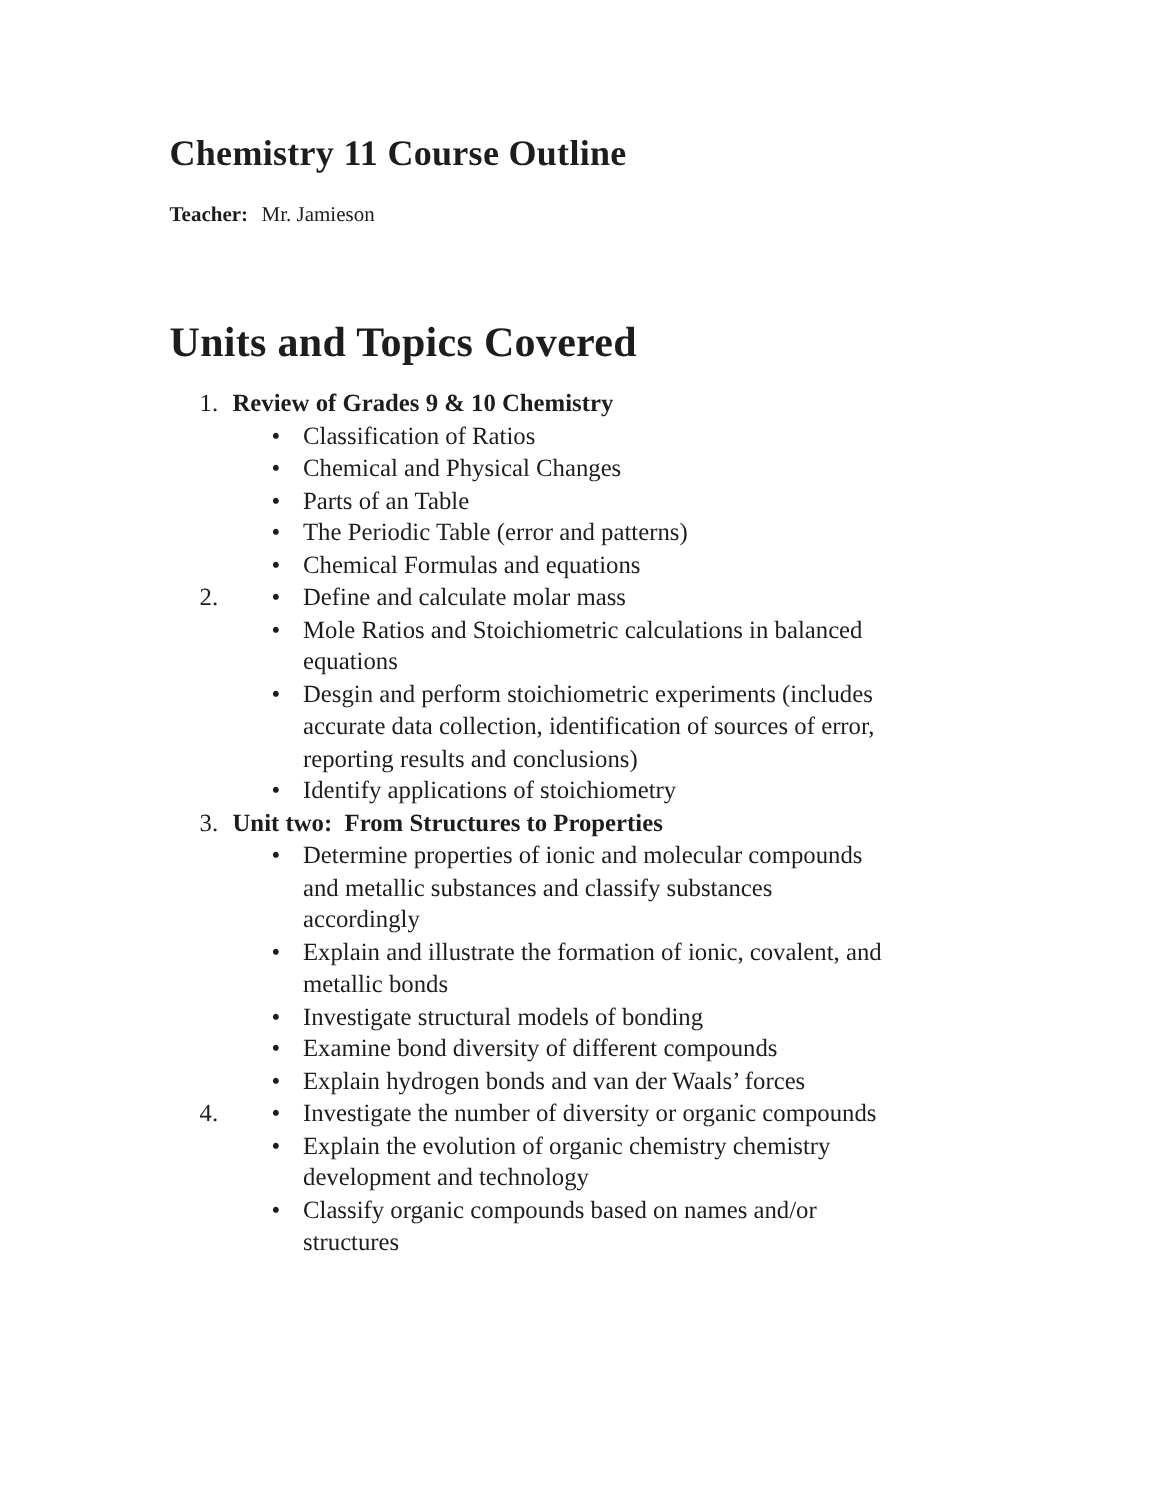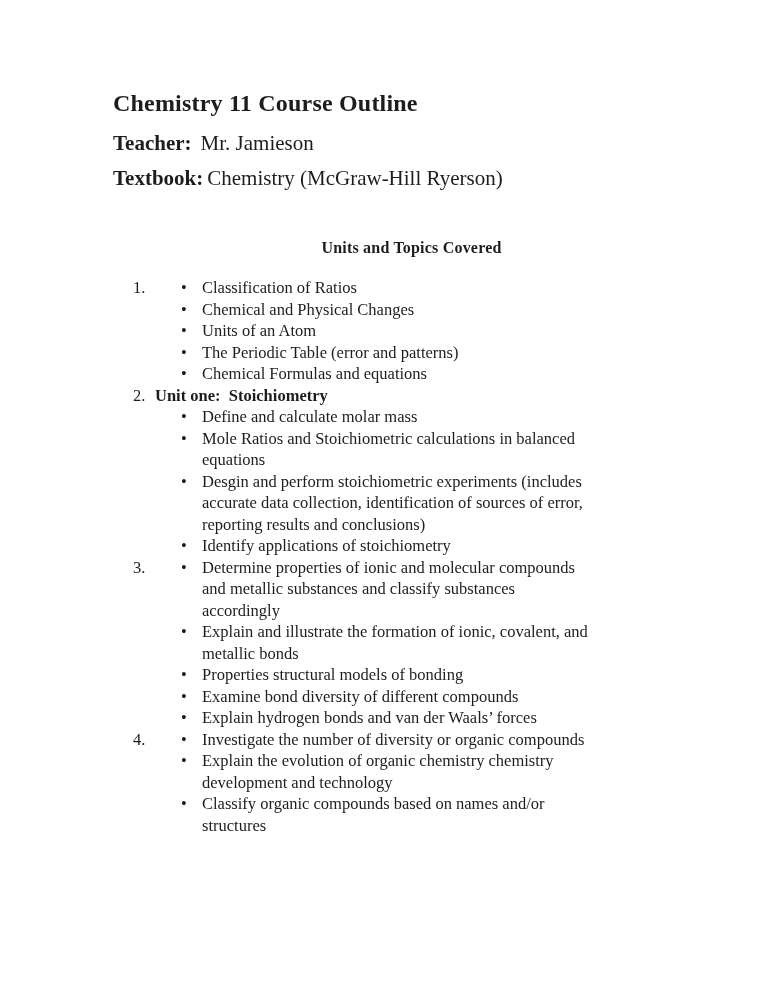--- a/index.html
+++ b/index.html
@@ -19,35 +19,34 @@
     padding: 88px 58px 0 113px;
   }
   .doc-title {
     font-size: 24px;
     line-height: 30px;
     font-weight: 700;
     letter-spacing: 0.2px;
     margin-bottom: 15px;
   }
   .meta-line {
-    font-size: 21px;
+    font-size: 14px;
     line-height: 21px;
     margin-bottom: 14px;
   }
   .meta-label { font-weight: 700; }
   .meta-line.teacher .meta-label { margin-right: 9px; }
   .meta-line.textbook .meta-label { margin-right: 4px; }
   .section-heading {
-    font-size: 16px;
+    font-size: 28px;
     line-height: 30px;
     font-weight: 700;
     letter-spacing: 0.2px;
-    margin-top: 44px;
+    margin-top: 60px;
     margin-bottom: 14px;
-    text-align: center;
   }
   .units {
     list-style: none;
     font-size: 16.5px;
     line-height: 21.5px;
   }
   .unit { display: flex; align-items: flex-start; }
   .unit-num {
     flex: none;
     width: 22px;
@@ -75,60 +74,57 @@
 <body>
 
 <div class="page">
 
   <h1 class="doc-title">Chemistry 11 Course Outline</h1>
 
   <p class="meta-line teacher">
     <span class="meta-label">Teacher:</span><span>Mr. Jamieson</span>
   </p>
 
-  <p class="meta-line textbook">
-    <span class="meta-label">Textbook:</span><span>Chemistry (McGraw-Hill Ryerson)</span>
-  </p>
 
   <h2 class="section-heading">Units and Topics Covered</h2>
 
   <ol class="units">
 
     <li class="unit">
       <span class="unit-num">1.</span>
       <div class="unit-body">
+        <div class="unit-heading">Review of Grades 9 &amp; 10 Chemistry</div>
         <ul class="topics">
           <li class="topic">
             <span class="topic-dot">•</span>
             <div class="topic-text">Classification of Ratios</div>
           </li>
           <li class="topic">
             <span class="topic-dot">•</span>
             <div class="topic-text">Chemical and Physical Changes</div>
           </li>
           <li class="topic">
             <span class="topic-dot">•</span>
-            <div class="topic-text">Units of an Atom</div>
+            <div class="topic-text">Parts of an Table</div>
           </li>
           <li class="topic">
             <span class="topic-dot">•</span>
             <div class="topic-text">The Periodic Table (error and patterns)</div>
           </li>
           <li class="topic">
             <span class="topic-dot">•</span>
             <div class="topic-text">Chemical Formulas and equations</div>
           </li>
         </ul>
       </div>
     </li>
 
     <li class="unit">
       <span class="unit-num">2.</span>
       <div class="unit-body">
-        <div class="unit-heading">Unit one:  Stoichiometry</div>
         <ul class="topics">
           <li class="topic">
             <span class="topic-dot">•</span>
             <div class="topic-text">Define and calculate molar mass</div>
           </li>
           <li class="topic">
             <span class="topic-dot">•</span>
             <div class="topic-text">Mole Ratios and Stoichiometric calculations in balanced
 equations</div>
           </li>
@@ -142,35 +138,36 @@
             <span class="topic-dot">•</span>
             <div class="topic-text">Identify applications of stoichiometry</div>
           </li>
         </ul>
       </div>
     </li>
 
     <li class="unit">
       <span class="unit-num">3.</span>
       <div class="unit-body">
+        <div class="unit-heading">Unit two:  From Structures to Properties</div>
         <ul class="topics">
           <li class="topic">
             <span class="topic-dot">•</span>
             <div class="topic-text">Determine properties of ionic and molecular compounds
 and metallic substances and classify substances
 accordingly</div>
           </li>
           <li class="topic">
             <span class="topic-dot">•</span>
             <div class="topic-text">Explain and illustrate the formation of ionic, covalent, and
 metallic bonds</div>
           </li>
           <li class="topic">
             <span class="topic-dot">•</span>
-            <div class="topic-text">Properties structural models of bonding</div>
+            <div class="topic-text">Investigate structural models of bonding</div>
           </li>
           <li class="topic">
             <span class="topic-dot">•</span>
             <div class="topic-text">Examine bond diversity of different compounds</div>
           </li>
           <li class="topic">
             <span class="topic-dot">•</span>
             <div class="topic-text">Explain hydrogen bonds and van der Waals’ forces</div>
           </li>
         </ul>

